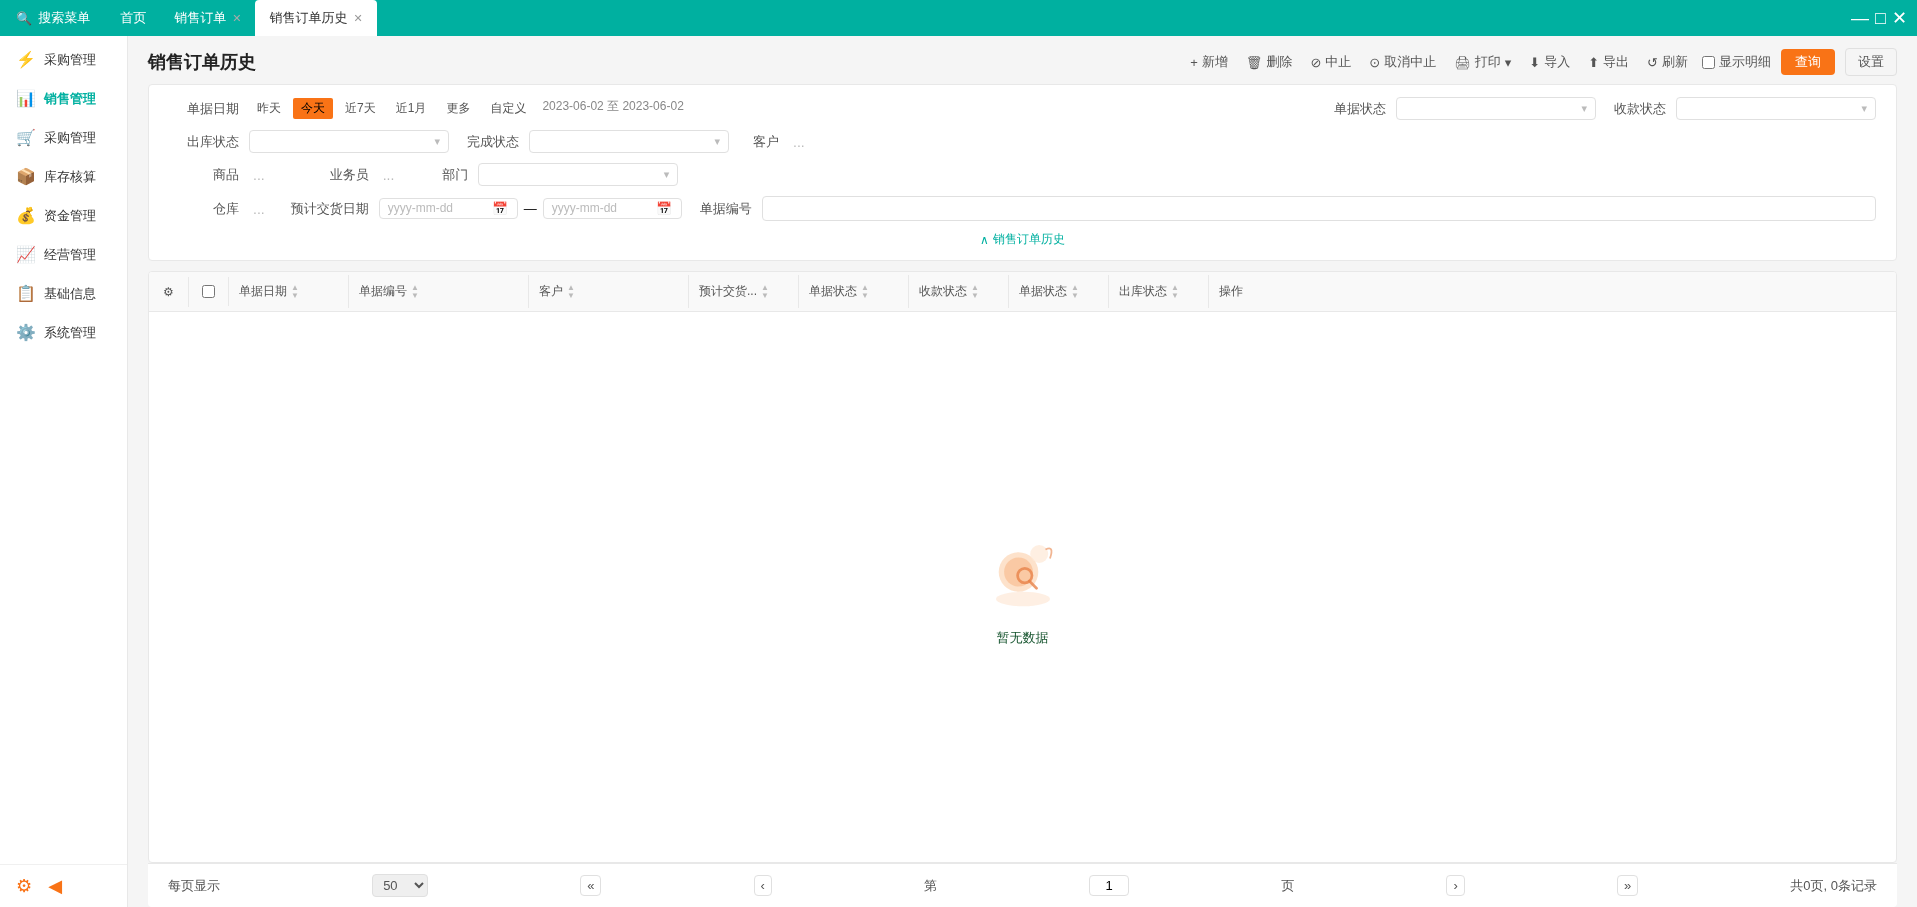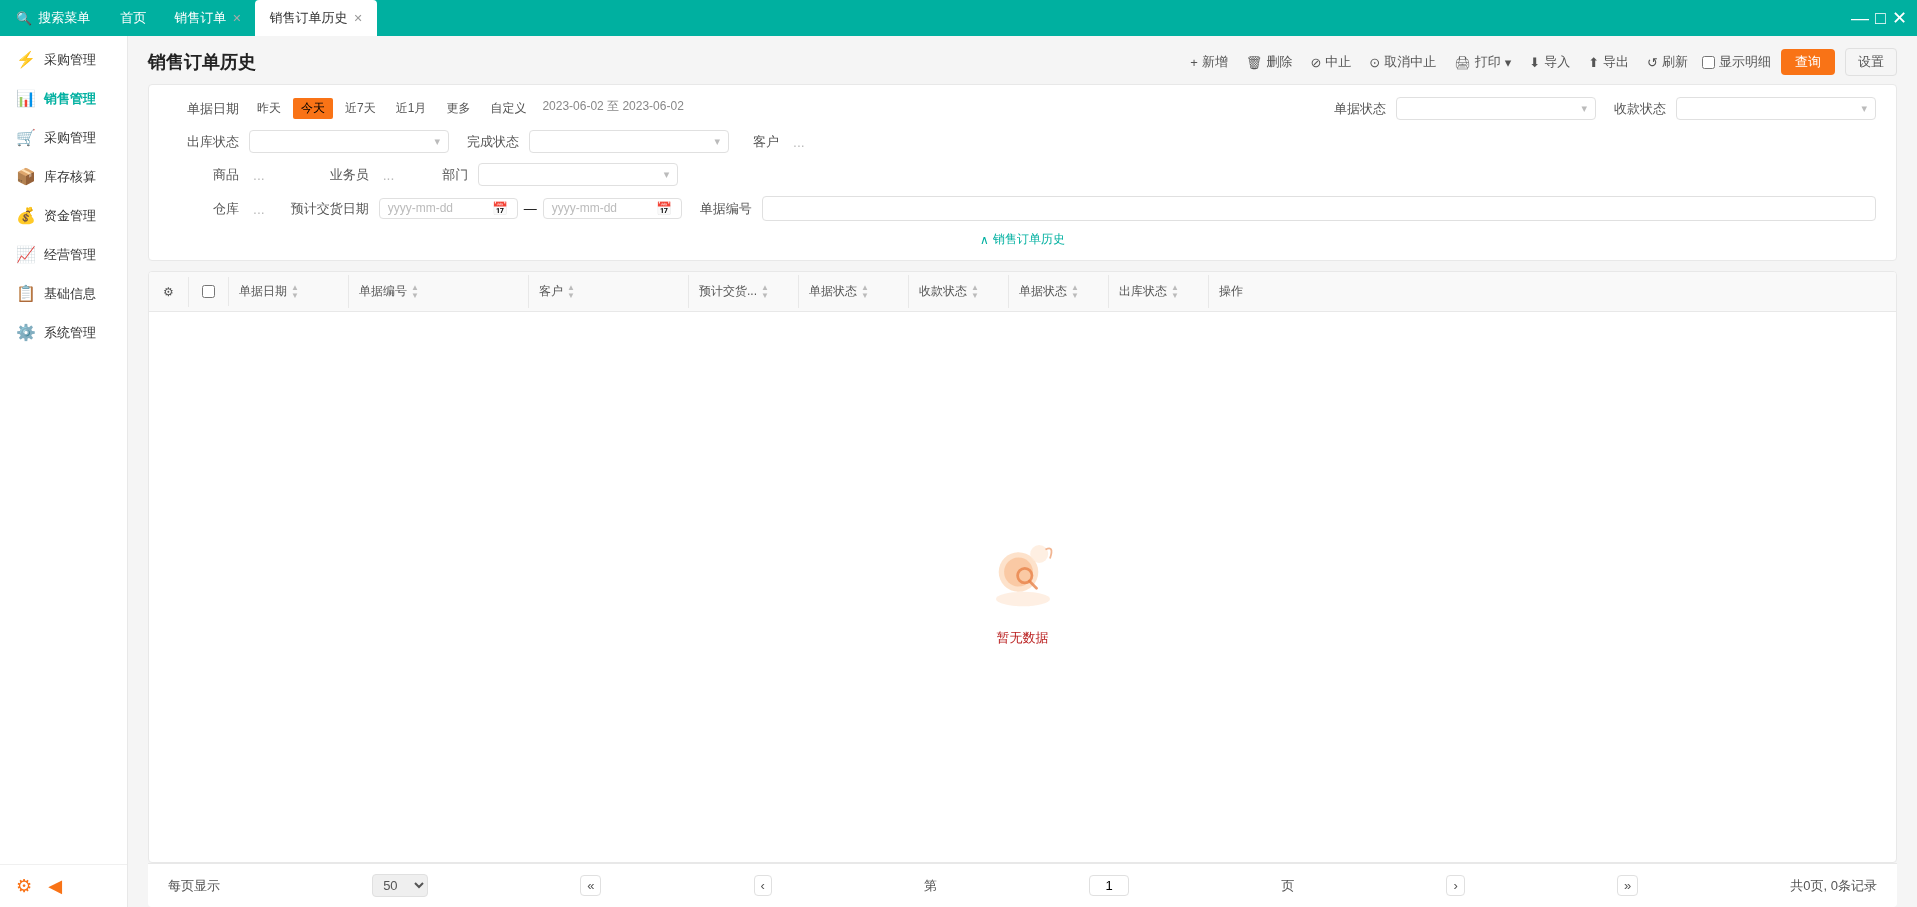--- a/index.html
+++ b/index.html
@@ -301,21 +301,21 @@
       align-items: center;
       justify-content: center;
       gap: 12px;
     }
     .empty-icon {
       width: 90px;
       height: 90px;
     }
     .empty-text {
       font-size: 13px;
-      color: #b91c1c;
+      color: #14532d;
     }
 
     
     .pagination-bar {
       height: 44px;
       background: #fff;
       border-top: 1px solid #e8e8e8;
       display: flex;
       align-items: center;
       justify-content: space-between;

